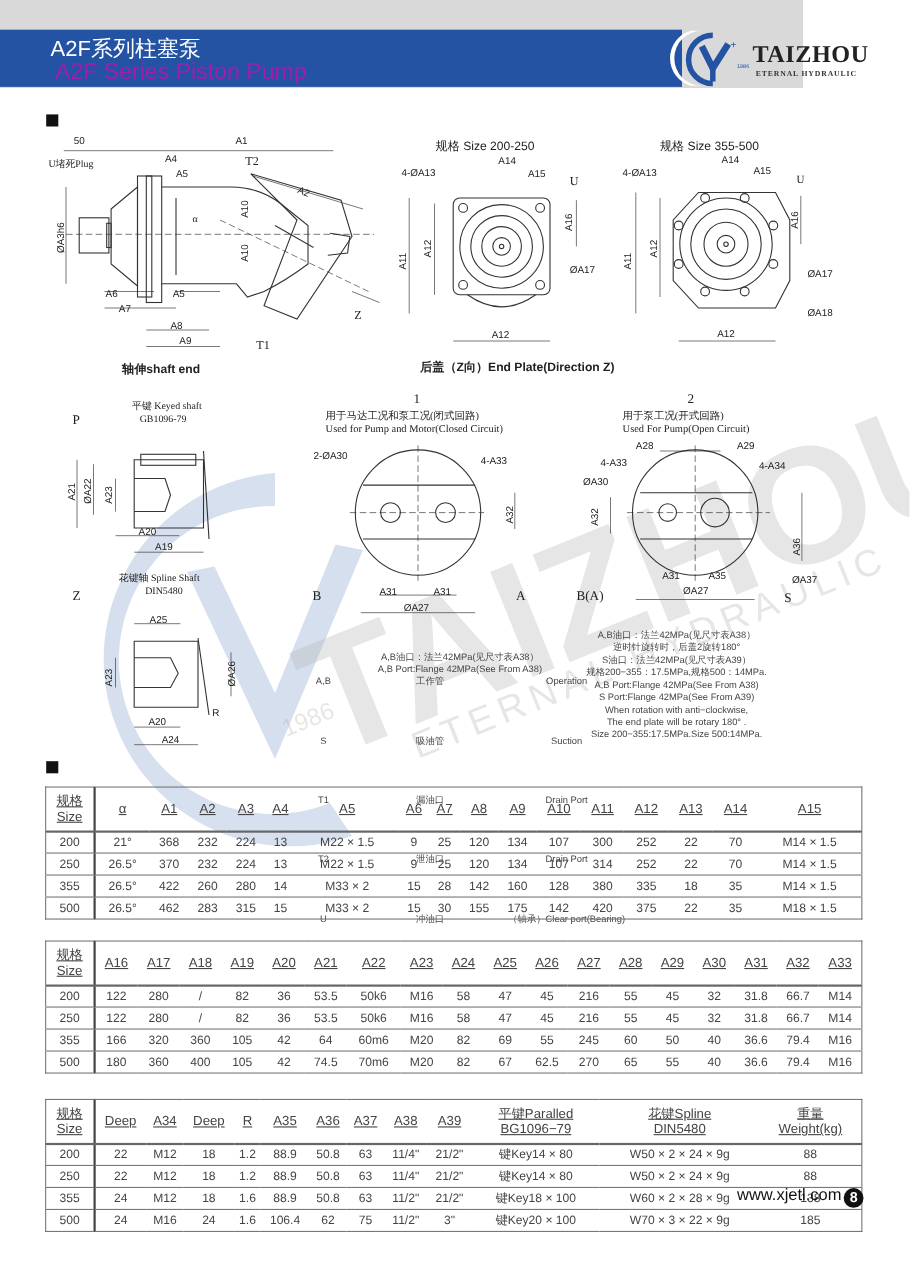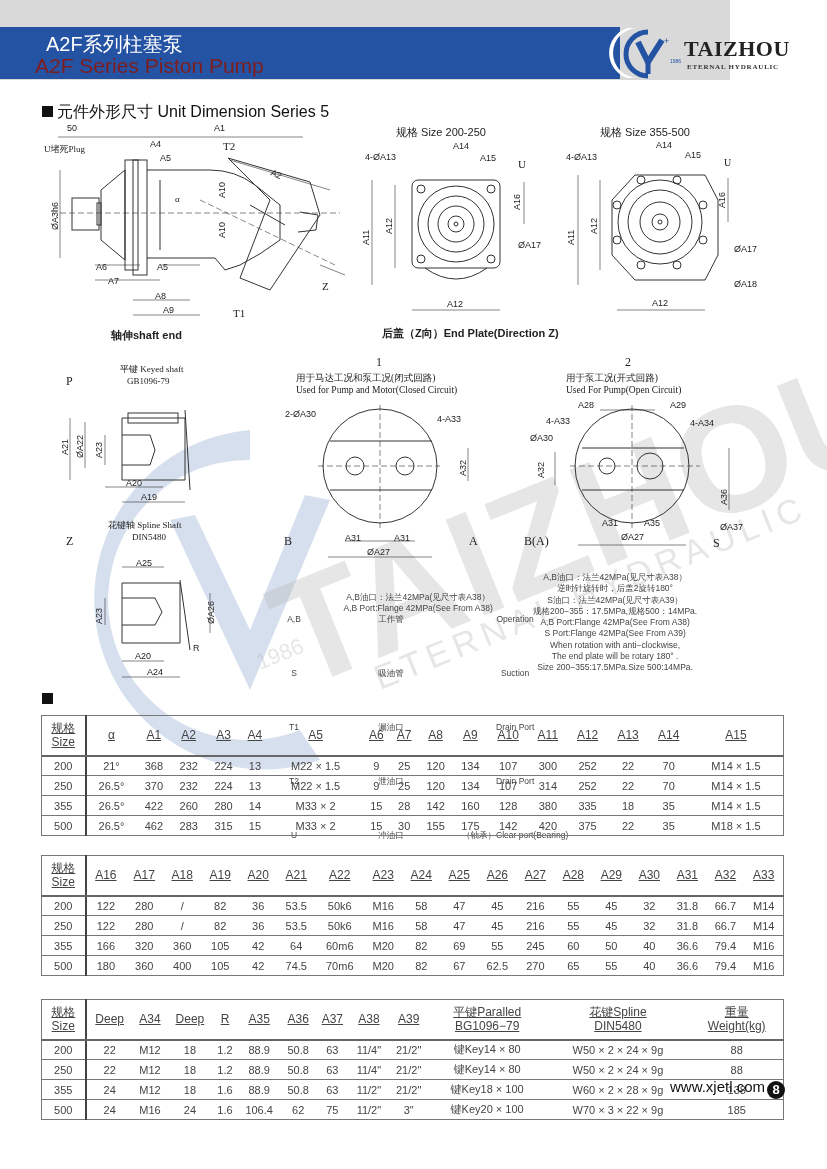--- a/index.html
+++ b/index.html
@@ -1,20 +1,20 @@
 <!DOCTYPE html>
 <html><head>
 <meta charset="utf-8">
 <style>
   * { box-sizing: border-box; margin: 0; padding: 0; }
   body { width: 827px; height: 1169px; background: #fff; font-family: "Liberation Sans", sans-serif; color: #222; position: relative; overflow: hidden; }
   .header { position: absolute; left: 0; top: 0; width: 730px; height: 80px; background: #d9d9d9; }
   .header-band { position: absolute; left: 0; top: 27px; width: 620px; height: 52px; background: #2453a3; }
   .header-title-cn { position: absolute; left: 46px; top: 31px; color: #fff; font-size: 20px; }
-  .header-title-en { position: absolute; left: 35px; top: 54px; color: #7f1d1d; font-size: 21px; }
+  .header-title-en { position: absolute; left: 50px; top: 54px; color: #a21caf; font-size: 21px; }
   .logo { position: absolute; left: 608px; top: 26px; width: 219px; height: 54px; }
   .logo-text { position: absolute; left: 76px; top: 10px; font-family: "Liberation Serif", serif; font-size: 22px; font-weight: bold; color: #222; letter-spacing: 0.5px; }
   .logo-sub { position: absolute; left: 79px; top: 37px; font-family: "Liberation Serif", serif; font-size: 7px; font-weight: bold; color: #333; letter-spacing: 0.8px; }
   .logo-year { position: absolute; left: 62px; top: 32px; font-size: 5px; color: #2453a3; }
   .section-title { position: absolute; font-size: 16px; color: #111; }
   .sq { display: inline-block; width: 11px; height: 11px; background: #111; margin-right: 4px; vertical-align: 0; }
   svg text { font-family: "Liberation Sans", sans-serif; }
   .serif { font-family: "Liberation Serif", serif; }
   .drawing { position: absolute; left: 0; top: 0; }
   .watermark { position: absolute; left: 0; top: 0; pointer-events: none; }
@@ -54,21 +54,21 @@
   <g opacity="0.18" fill="#2453a3">
     <path d="M250 430 A170 170 0 1 0 320 760 L300 730 A140 140 0 1 1 250 460 Z"></path>
     <path d="M170 520 L250 690 L330 500 L305 495 L250 630 L195 515 Z"></path>
   </g>
   <text x="300" y="690" font-family="Liberation Serif, serif" font-size="150" font-weight="bold" fill="#b8b8b8" opacity="0.35" transform="rotate(-22 300 690)">TAIZHOU</text>
   <text x="380" y="690" font-family="Liberation Serif, serif" font-size="34" fill="#b8b8b8" opacity="0.35" transform="rotate(-22 380 690)" letter-spacing="6">ETERNAL HYDRAULIC</text>
   <text x="260" y="670" font-family="Liberation Serif, serif" font-size="22" fill="#b8b8b8" opacity="0.35" transform="rotate(-22 260 670)">1986</text>
 </svg>
 
 <div class="section-title" style="left:42px;top:102px">
-  <span class="sq"></span><span>元件外形尺寸 Unit Dimension Series 5</span>
+  <span class="sq"></span>
 </div>
 
 <svg class="drawing" width="827" height="690">
   <g stroke="#333" fill="none" stroke-width="1">
 
     <g>
       <rect x="72" y="198" width="27" height="32"></rect>
       <rect x="97" y="203" width="4" height="22"></rect>
       <path d="M101 190 L125 170 L125 260 L101 240 Z"></path>
       <rect x="125" y="160" width="13" height="110"></rect>

